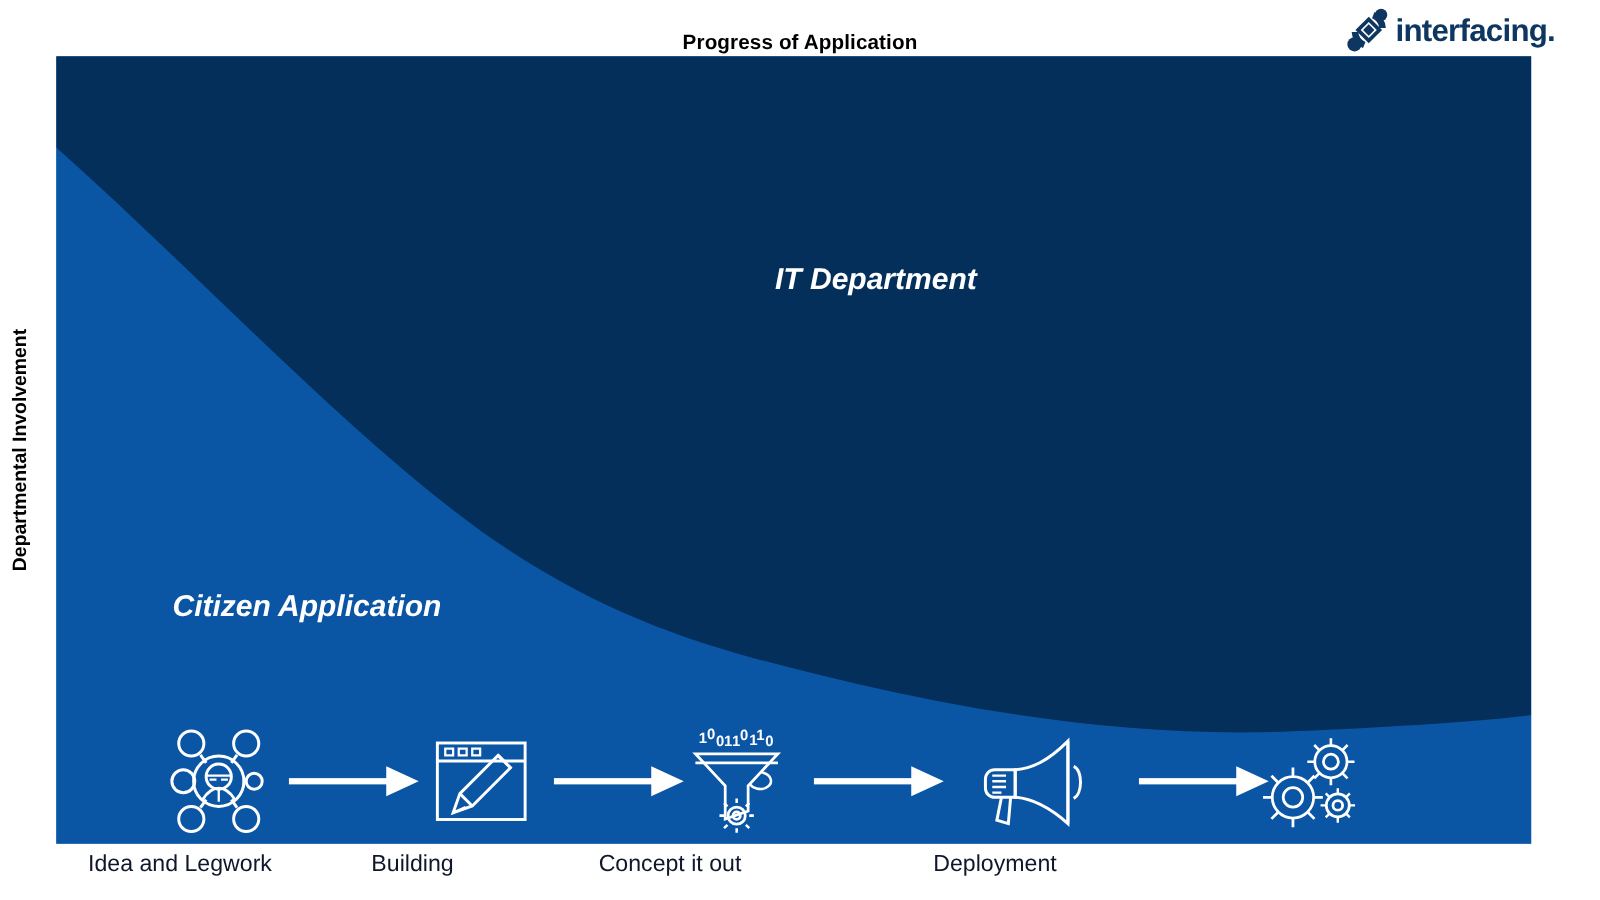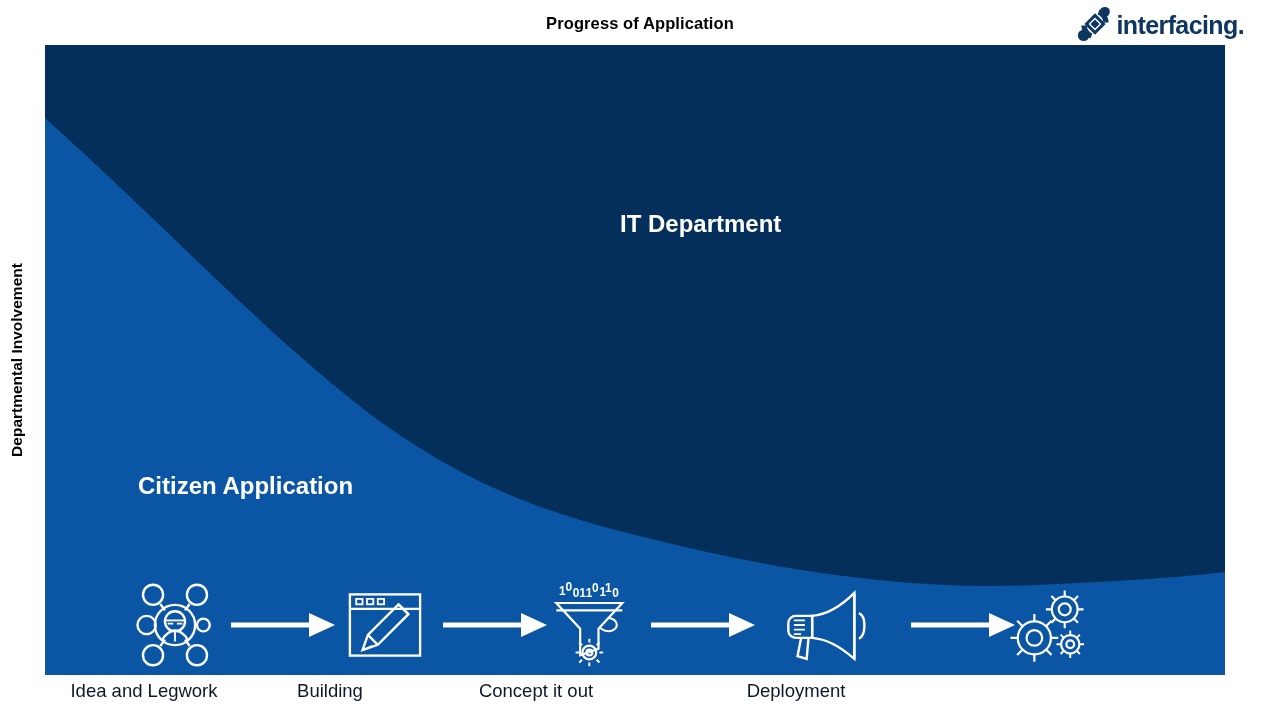--- a/index.html
+++ b/index.html
@@ -13,21 +13,21 @@
     position: relative;
     overflow: hidden;
     font-family: "Liberation Sans", sans-serif;
     color: #1a1a1a;
   }
 
   
   #page-title {
     position: absolute;
     left: 0;
-    top: 14px;
+    top: 25px;
     width: 1280px;
     text-align: center;
     font-size: 16.5px;
     font-weight: bold;
     letter-spacing: 0.1px;
     color: #000000;
   }
 
   #brand-logo {
     position: absolute;
@@ -69,20 +69,21 @@
 
   
   #plot-area {
     position: absolute;
     left: 45px;
     top: 45px;
     width: 1180px;
     height: 630px;
     overflow: hidden;
     background: #0b56a4;
+    font-style: italic;
   }
   #plot-svg { position: absolute; left: 0; top: 0; }
 
   .region-label {
     position: absolute;
     color: #ffffff;
     font-weight: bold;
     font-size: 24px;
     white-space: nowrap;
   }

